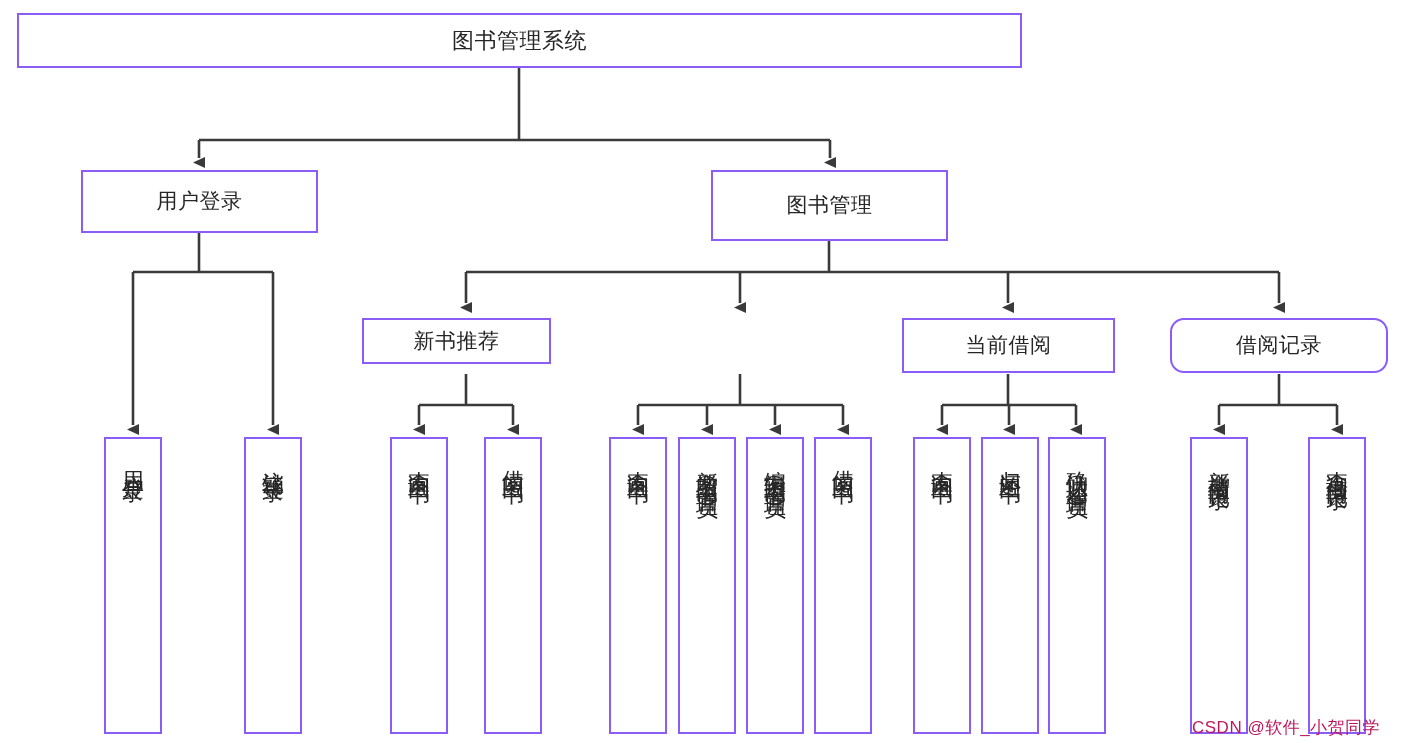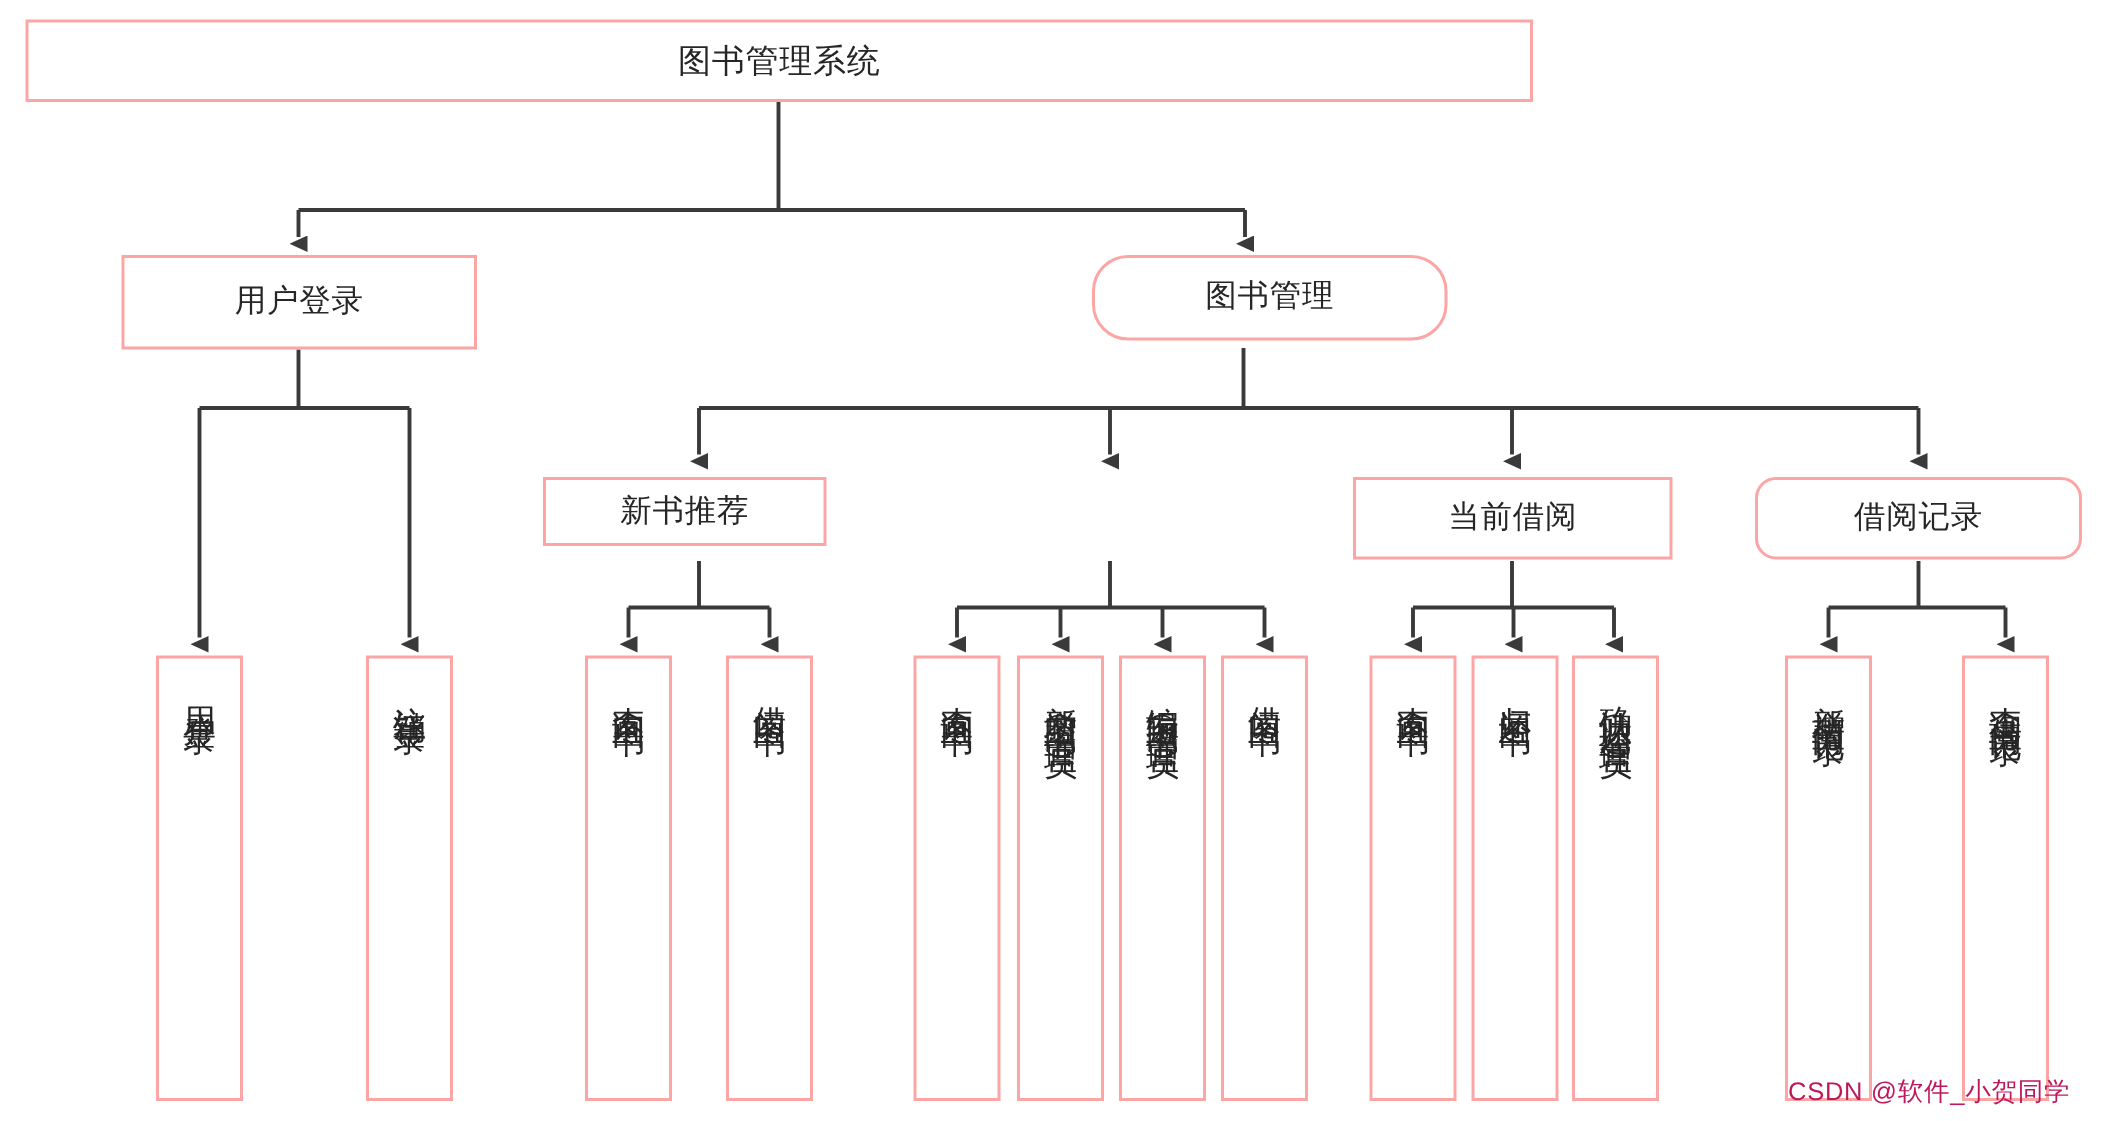--- a/index.html
+++ b/index.html
@@ -21,21 +21,21 @@
     position: absolute;
     left: 0;
     top: 0;
     width: 1405px;
     height: 747px;
     pointer-events: none;
   }
   .node {
     position: absolute;
     box-sizing: border-box;
-    border: 2px solid #fca5a5;
+    border: 2px solid #8b5cf6;
     background: #ffffff;
     display: flex;
     align-items: center;
     justify-content: center;
     color: #262626;
   }
   .node .lbl {
     display: block;
     text-align: center;
     line-height: 1.18;
@@ -125,21 +125,21 @@
     </g>
   </svg>
 
   <div class="node h root" style="left:17px; top:13px; width:1005px; height:55px;">
     <span class="lbl">图书管理系统</span>
   </div>
 
   <div class="node h" style="left:81px; top:170px; width:237px; height:63px;">
     <span class="lbl">用户登录</span>
   </div>
-  <div class="node h" style="left:728px; top:170px; width:237px; height:57px;border-radius:24px;">
+  <div class="node h" style="left:711px; top:170px; width:237px; height:71px;">
     <span class="lbl">图书管理</span>
   </div>
 
   <div class="node h" style="left:362px; top:318px; width:189px; height:46px;">
     <span class="lbl">新书推荐</span>
   </div>
   <div class="node h" style="left:902px; top:318px; width:213px; height:55px;">
     <span class="lbl">当前借阅</span>
   </div>
   <div class="node h" style="left:1170px; top:318px; width:218px; height:55px;border-radius:14px;">

